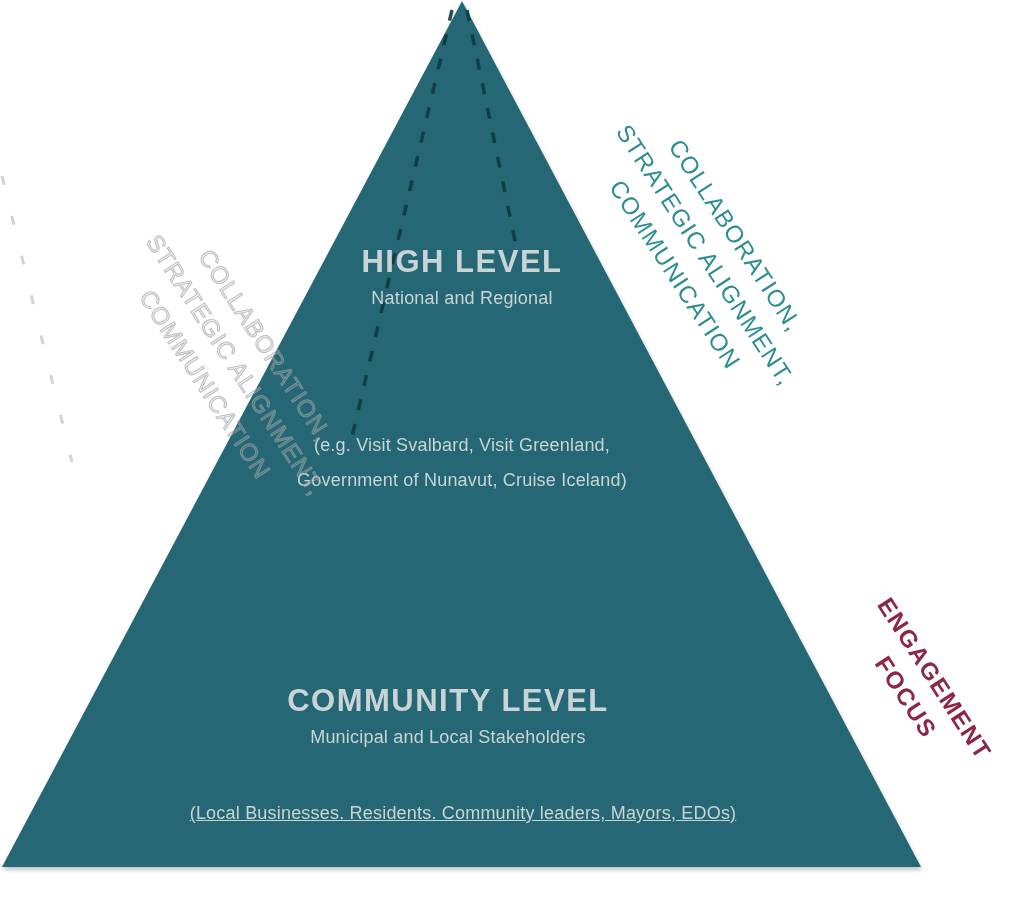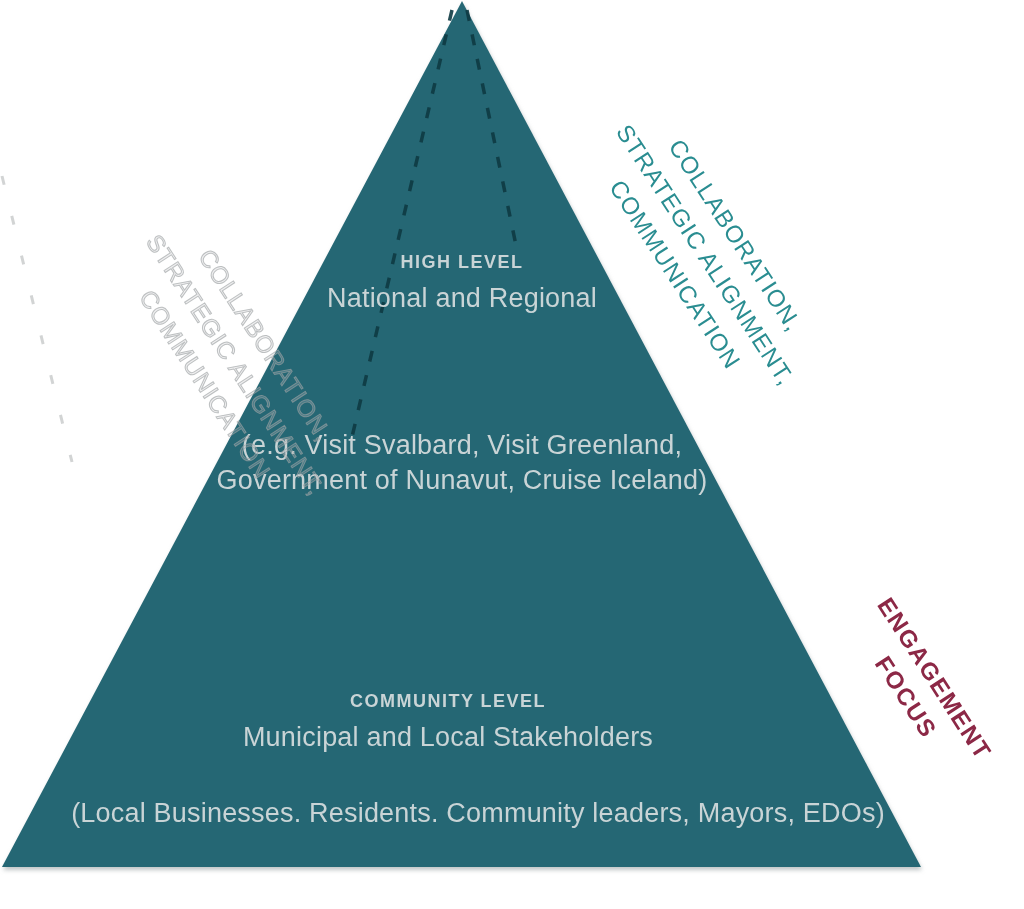--- a/index.html
+++ b/index.html
@@ -14,27 +14,27 @@
   svg.pyramid-svg { position: absolute; left: 0; top: 0; }
   .tri { filter: drop-shadow(1px 3px 2px rgba(140,150,152,0.55)); }
 
   .pyr-text {
     position: absolute;
     color: #c9d4d6;
     text-align: center;
   }
   .tier-title {
     font-weight: bold;
-    font-size: 18px;
+    font-size: 31px;
     line-height: 38px;
     letter-spacing: 1.5px;
   }
   .tier-sub, .tier-examples {
     font-weight: normal;
-    font-size: 27px;
+    font-size: 18px;
     line-height: 34px;
     letter-spacing: 0.2px;
   }
   .tier-examples { line-height: 35px; }
 
   .rot-label {
     position: absolute;
     text-align: center;
     transform: rotate(57deg);
     text-transform: uppercase;
@@ -62,21 +62,21 @@
     letter-spacing: 1px;
     line-height: 36px;
     color: rgba(190,193,195,0.25);
     -webkit-text-stroke: 1px rgba(157,161,163,0.65);
   }
 
   
   .tier-high      { left: 212px; top: 243px; width: 500px; }
   .examples-high  { left: 132px; top: 428px; width: 660px; }
   .tier-community { left: 196px; top: 682px; width: 504px; }
-  .examples-comm  { left: 36px;  top: 796px; width: 884px; }
+  .examples-comm  { left: 21px;  top: 796px; width: 884px; text-decoration: underline; }
 </style>
 </head>
 <body>
 
 <div class="stage">
 
   <svg class="pyramid-svg" width="1024" height="909" viewBox="0 0 1024 909">
 
     <line x1="2" y1="176" x2="72" y2="462" stroke="#b5b8b9" stroke-width="3" stroke-dasharray="9 32" opacity="0.6"></line>
 

